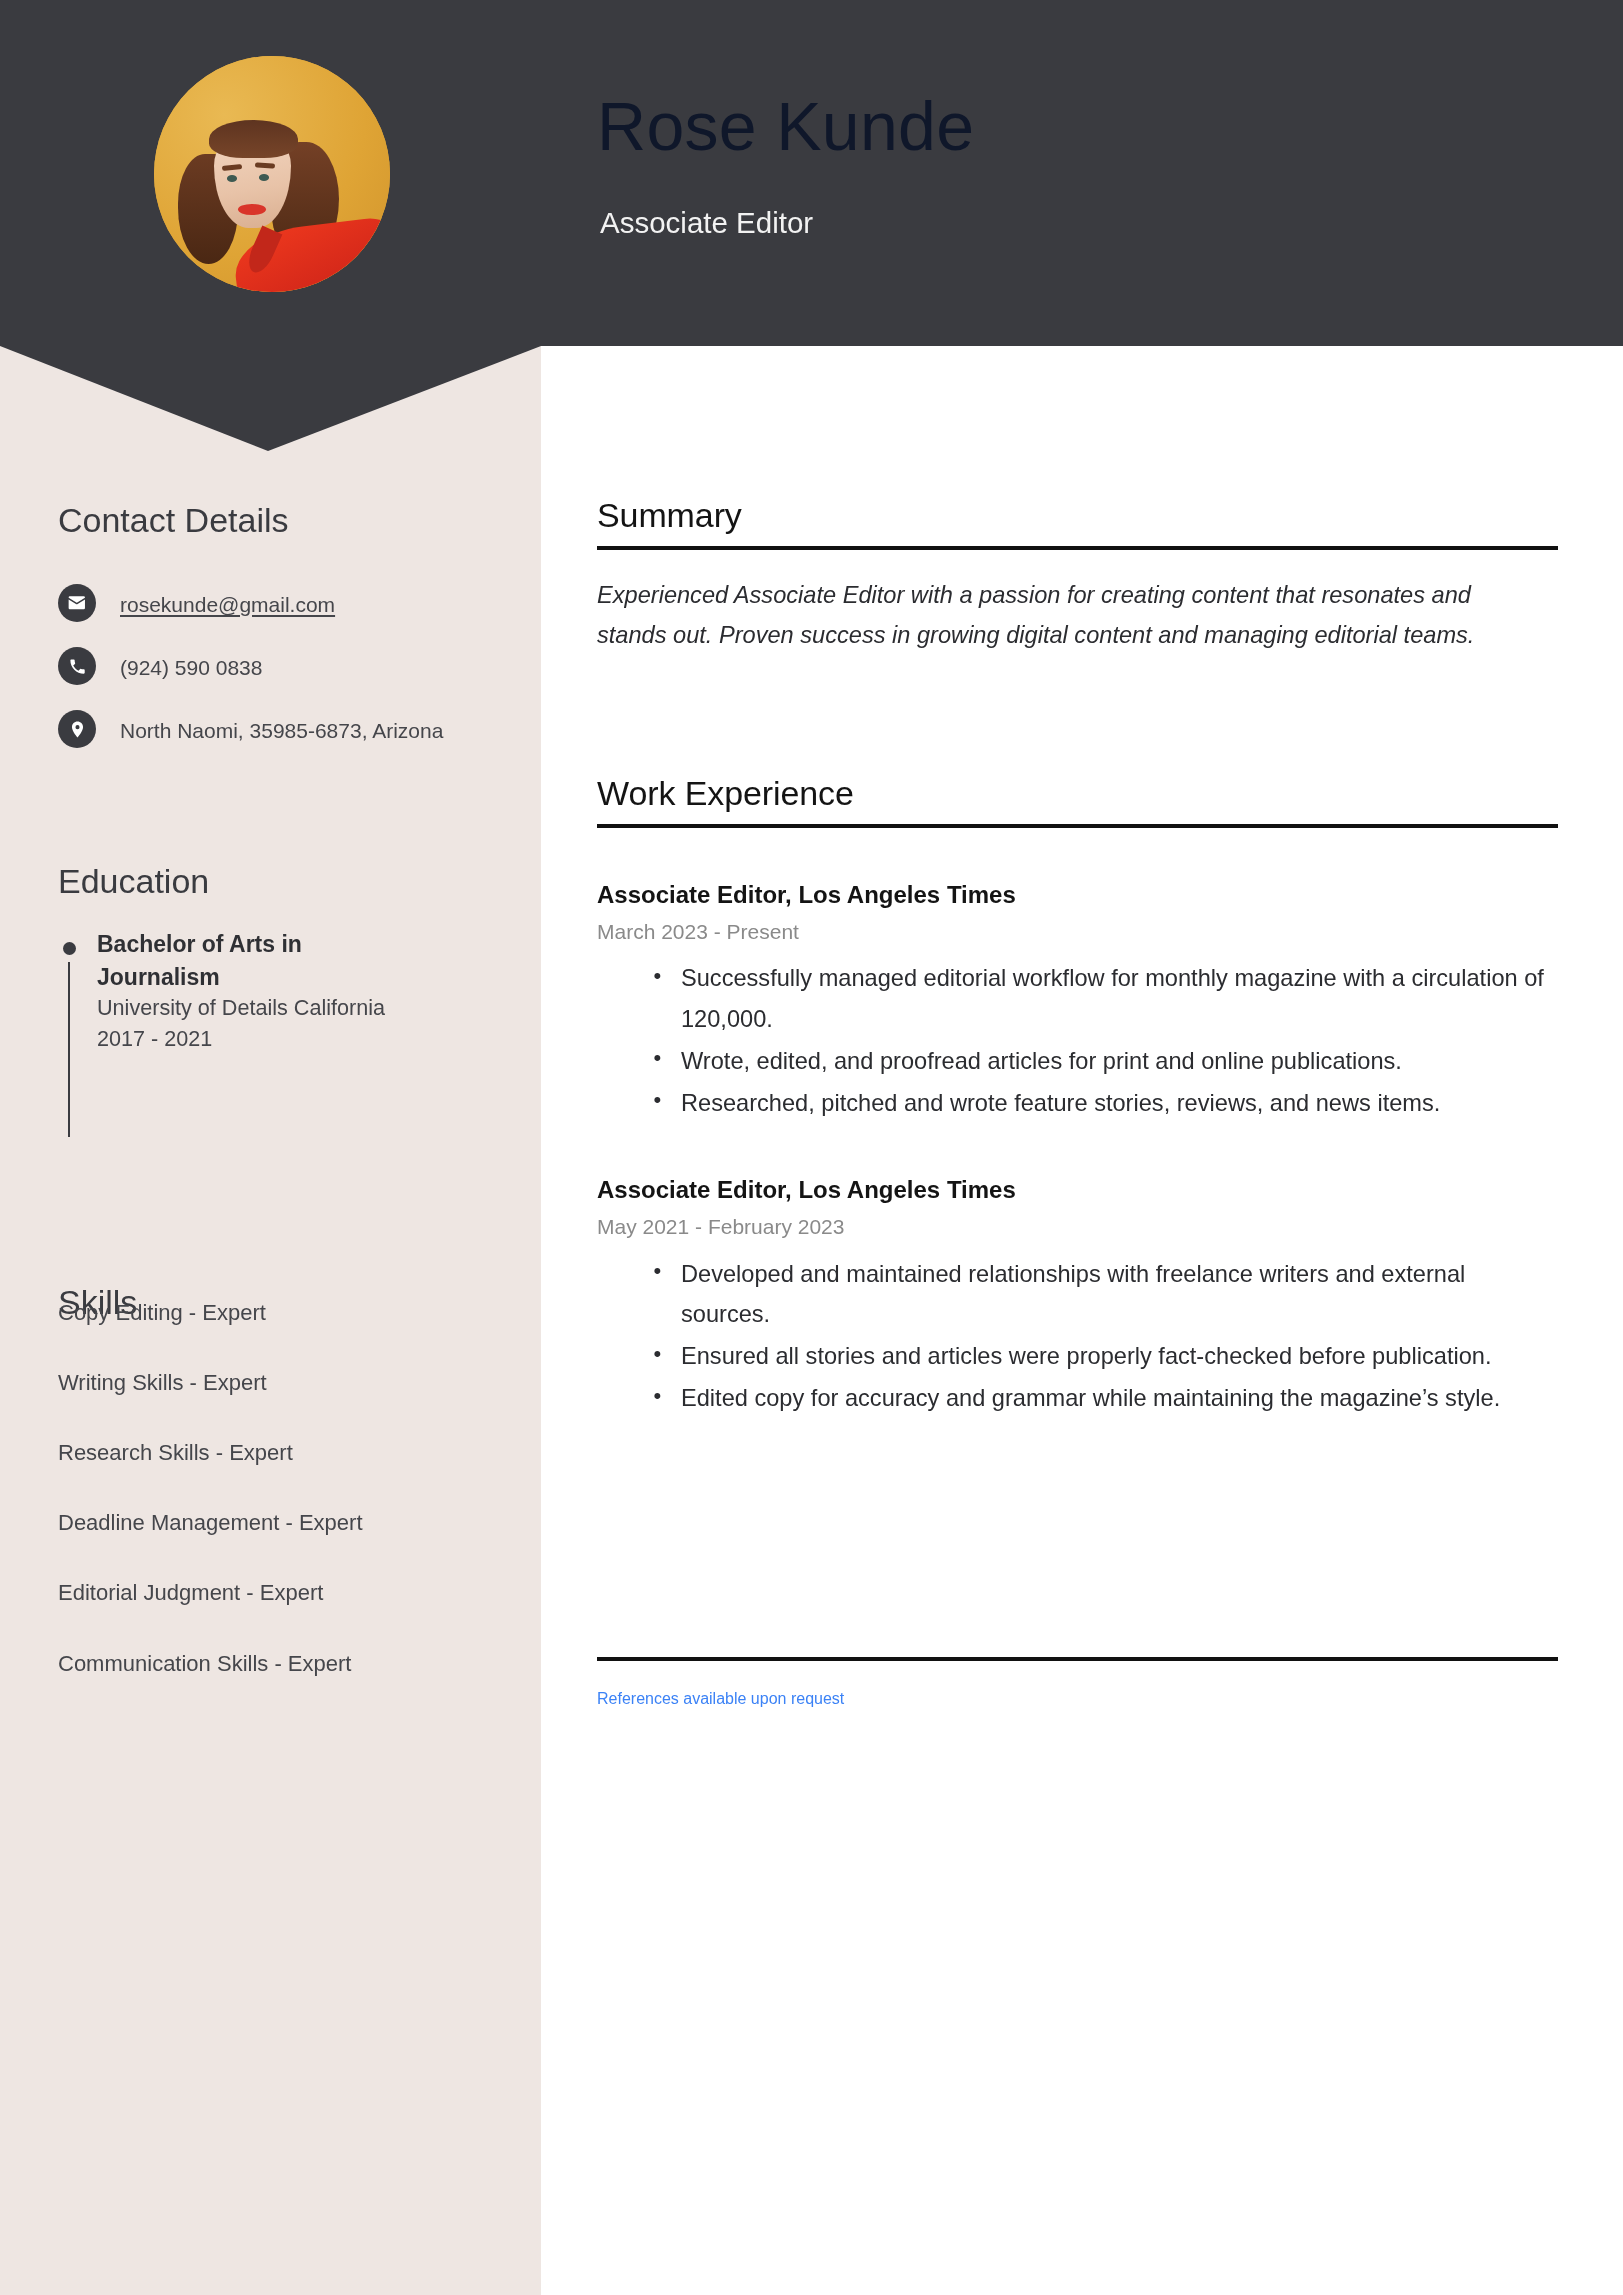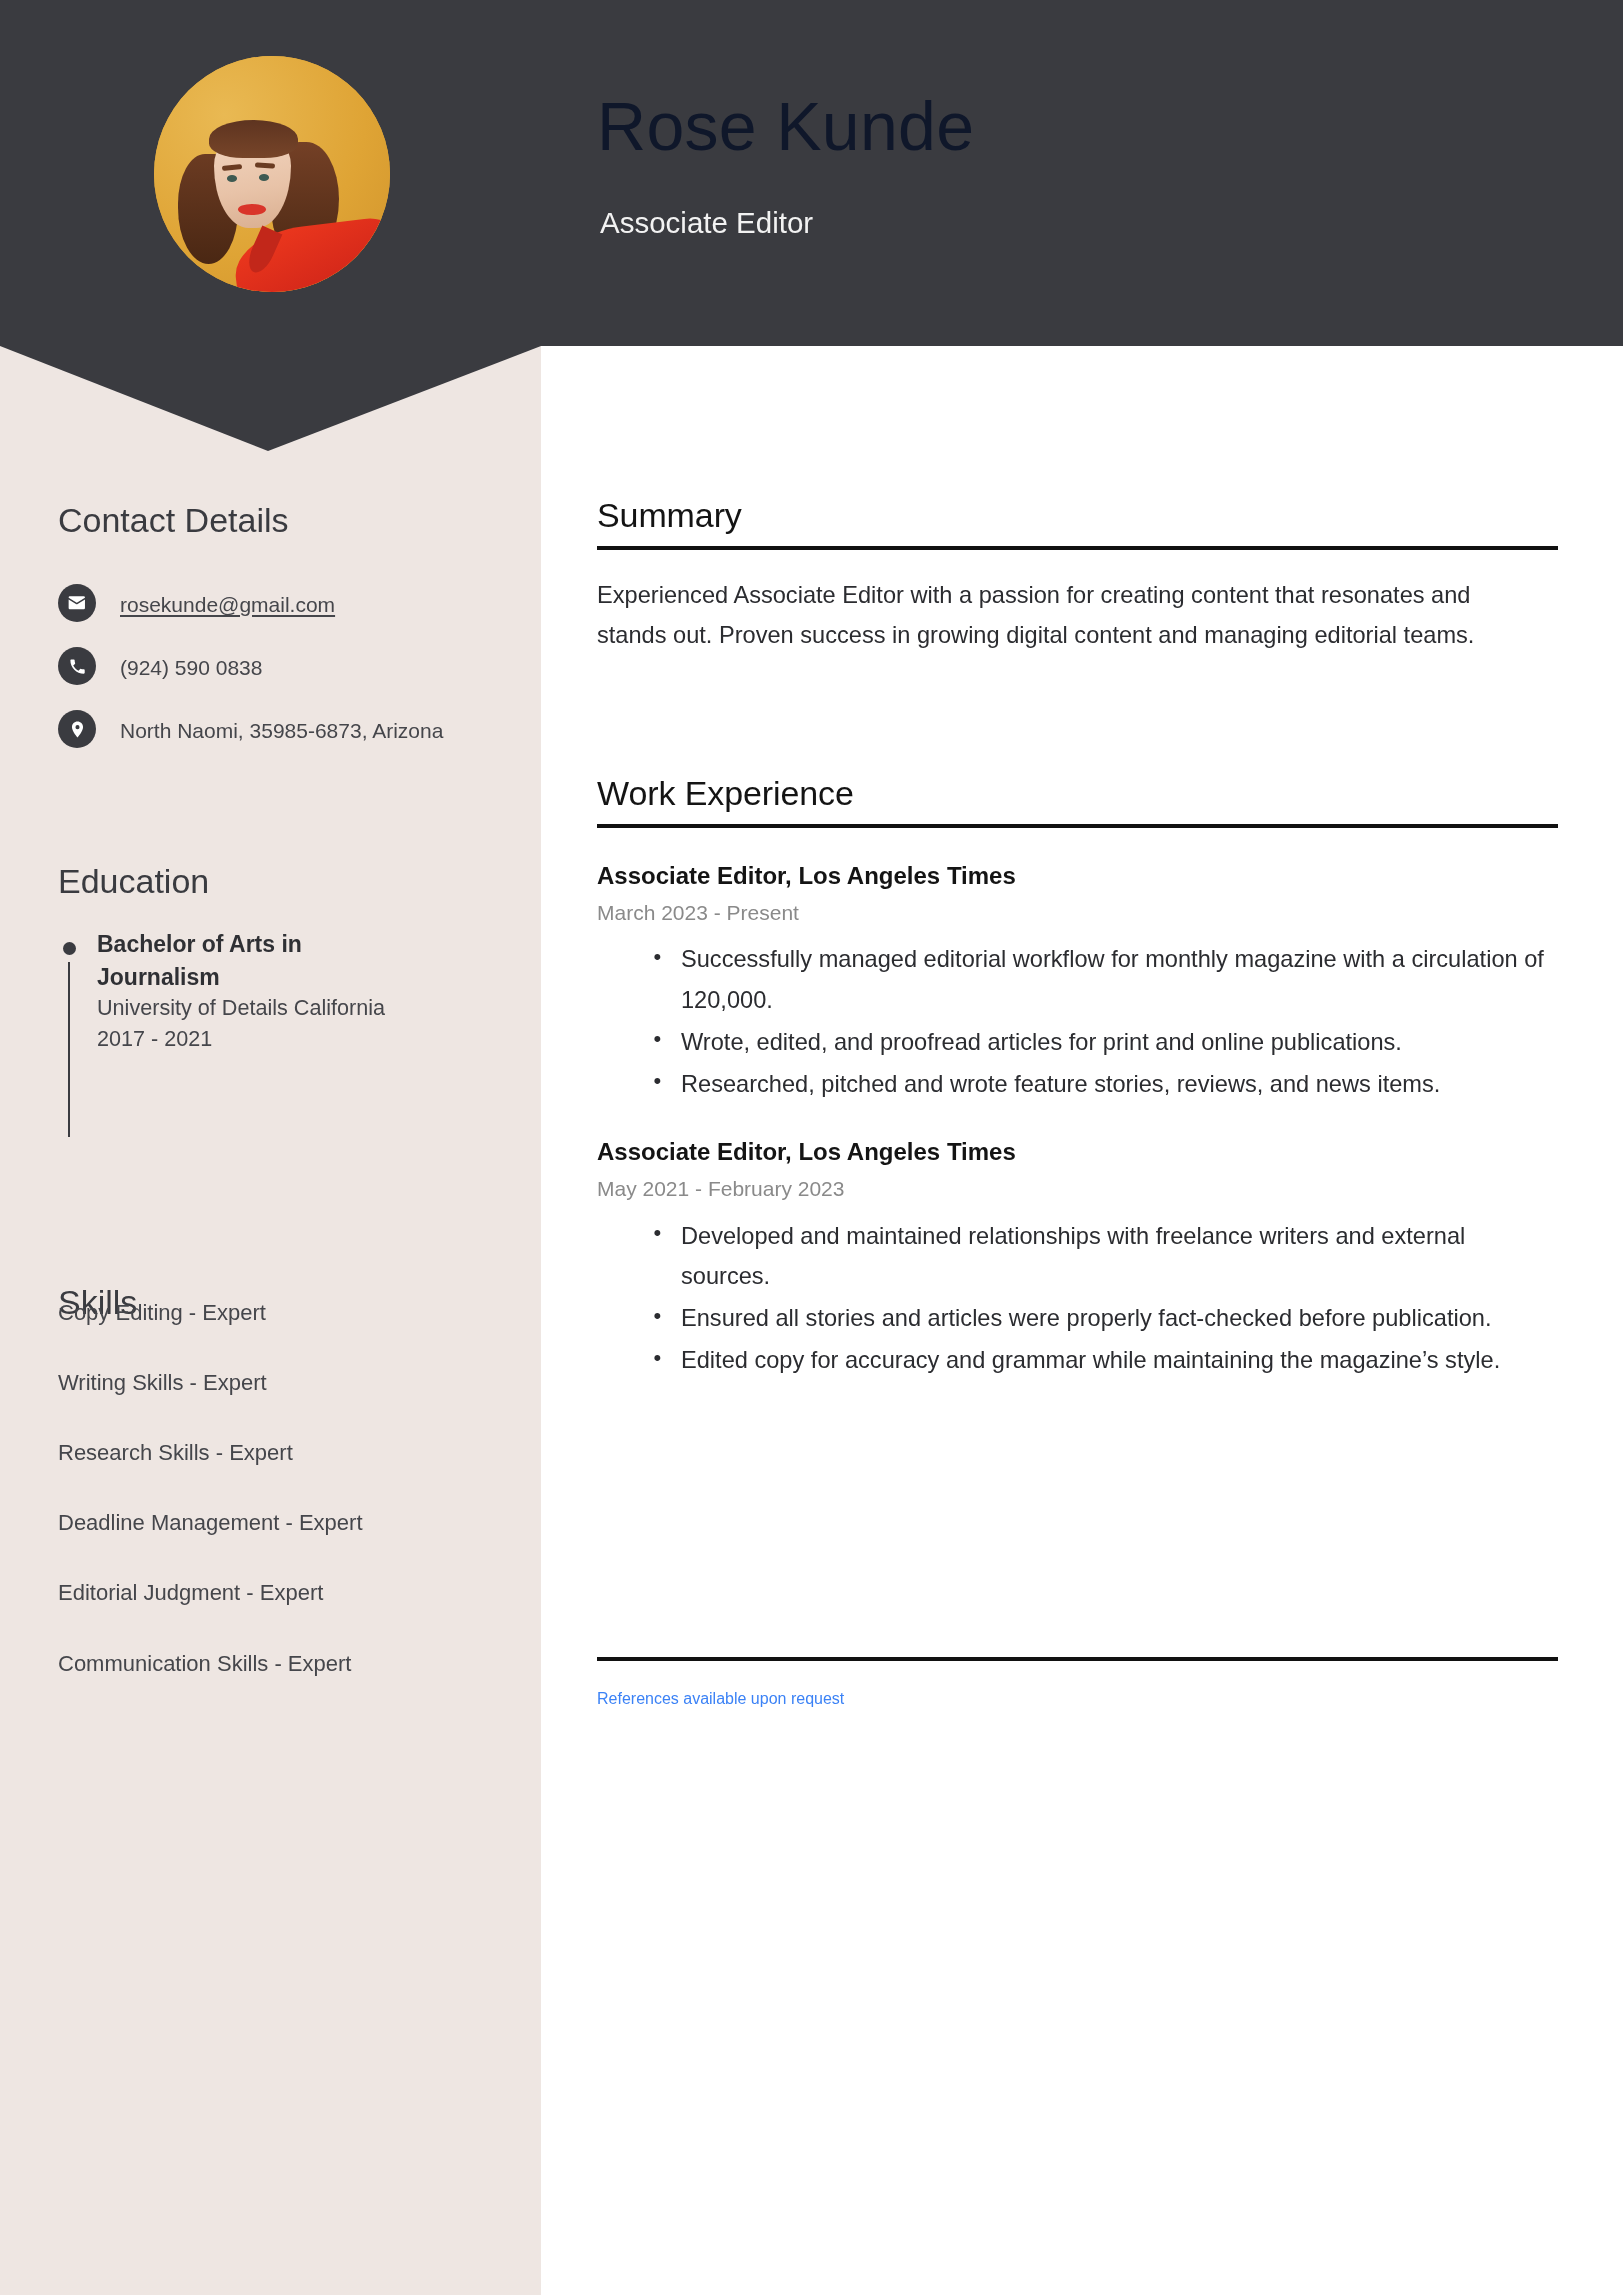--- a/index.html
+++ b/index.html
@@ -296,23 +296,24 @@
   .summary-sec   { position: absolute; top: 498px;  left: 0; width: 961px; }
   .work-sec      { position: absolute; top: 776px; left: 0; width: 961px; }
   .ref-sec       { position: absolute; top: 1643px; left: 0; width: 961px; }
 
   .summary-text {
     margin-top: 25px;
     font-size: 23.6px;
     color: #2B2C30;
     line-height: 1.72;
     width: 917px;
-  }
-
-  .job { margin-top: 34px; }
+    font-style: italic;
+  }
+
+  .job { margin-top: 53px; }
   .job:first-of-type { margin-top: 38px; }
   .job-title {
     font-size: 24px;
     font-weight: 700;
     color: #141414;
     line-height: 1.2;
   }
   .job-dates {
     margin-top: 9.2px;
     font-size: 21px;

